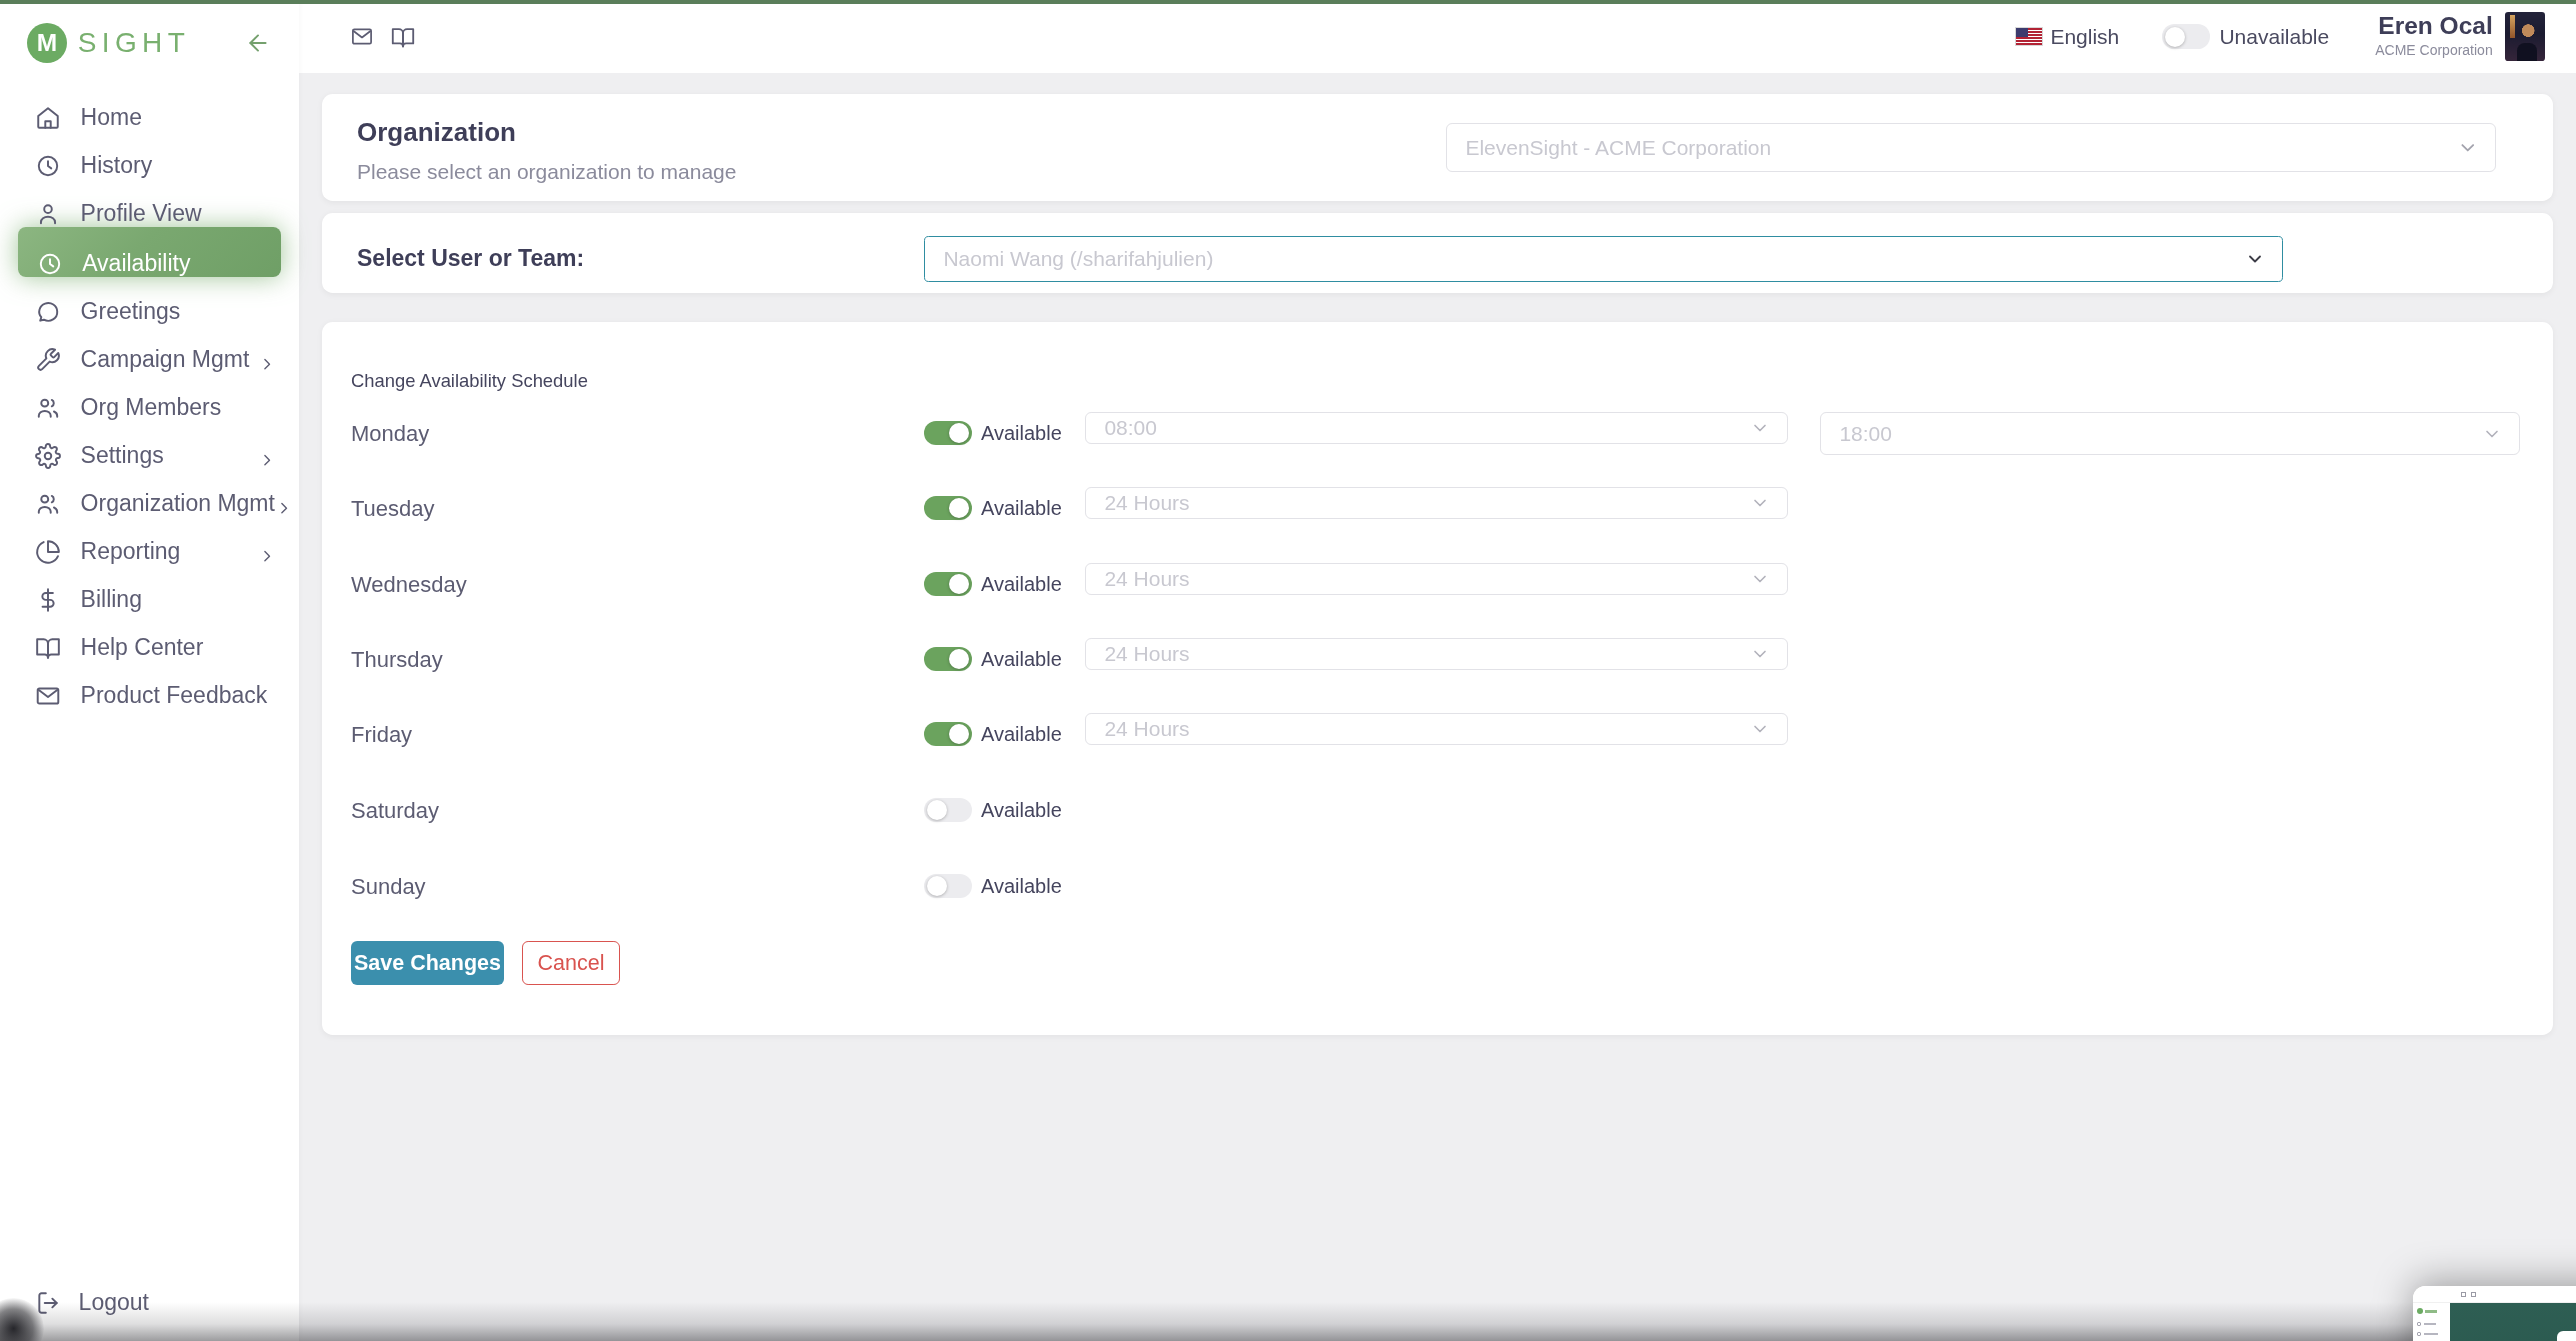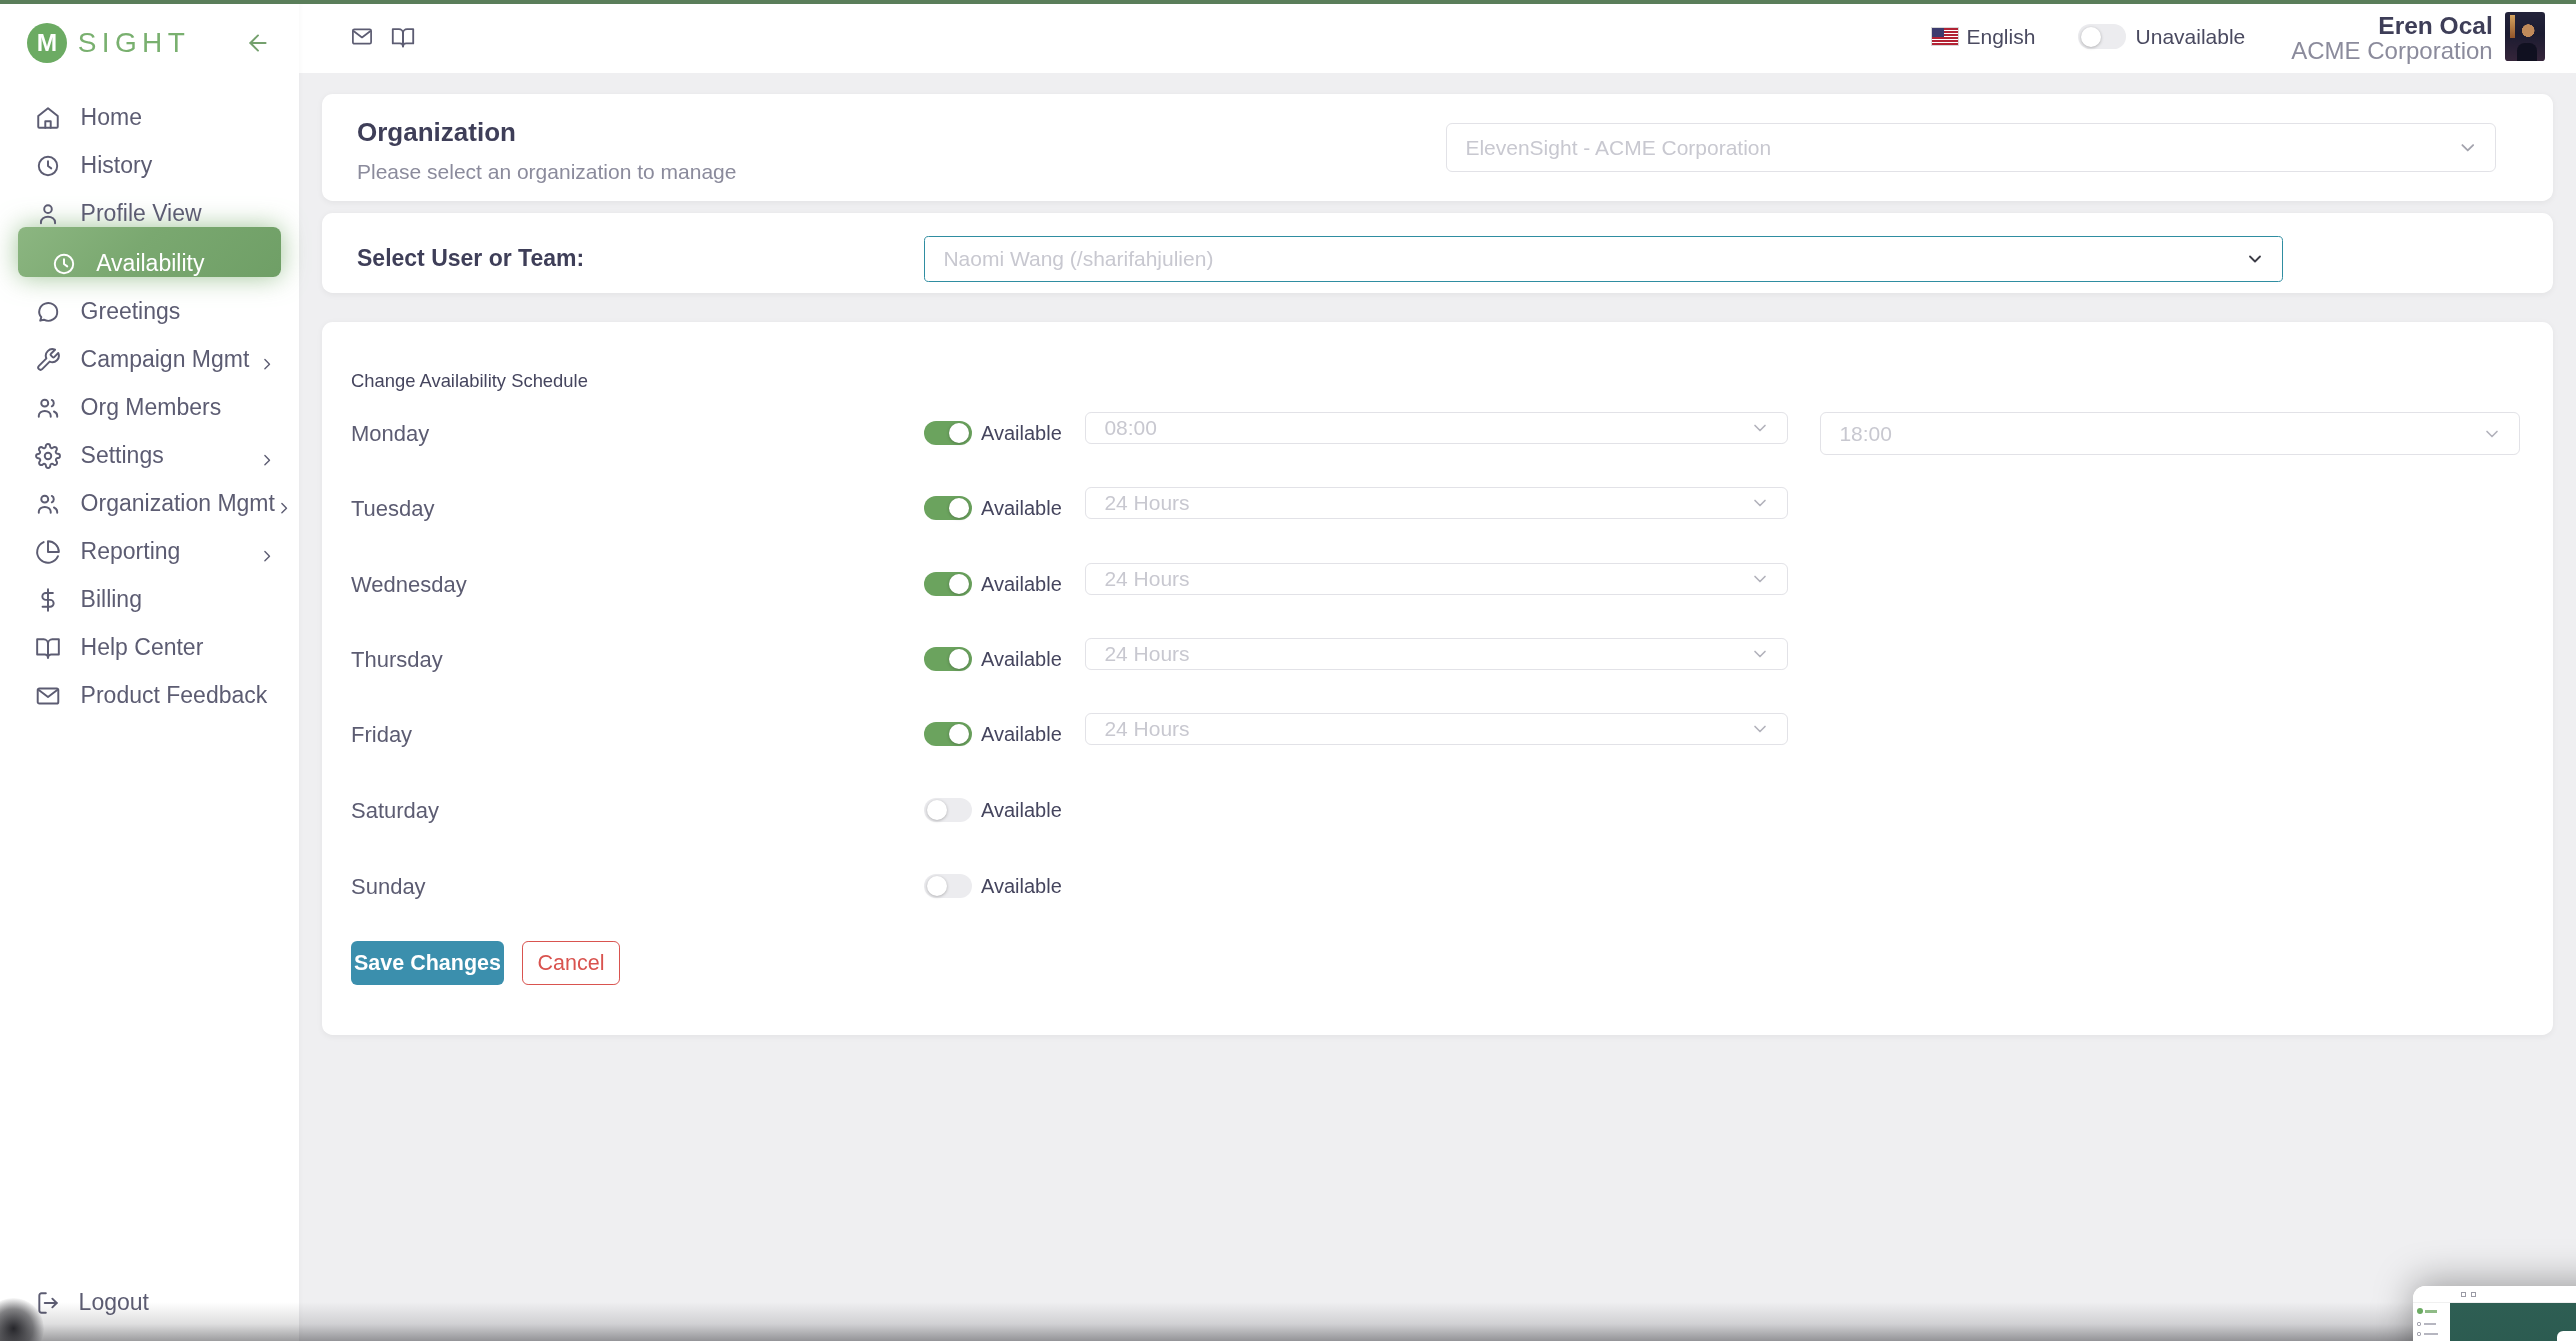--- a/index.html
+++ b/index.html
@@ -29,21 +29,21 @@
 
   .nav { position:absolute; top:83px; left:0; right:0; }
   .nav-item {
     display:flex; align-items:flex-end; height:48px; padding-left:35px; padding-right:23px;
     color:#5c5c72; font-size:23px; font-weight:500; cursor:pointer;
   }
   .nav-item .ic { display:flex; width:28px; flex:0 0 auto; color:#5c5c72; }
   .nav-item .lbl { margin-left:17.6px; white-space:nowrap; }
   .nav-item .chev { margin-left:auto; display:flex; color:#5c5c72; }
   .nav-item.selected {
-    margin:0 17.6px; padding-left:33px; padding-right:15.3px; height:50px; border-radius:7.7px;
+    margin:0 17.6px; padding-left:19px; padding-right:15.3px; height:50px; border-radius:7.7px;
     background:linear-gradient(135deg,#8cb681 0%,#7aa870 45%,#6f9f66 100%);
     box-shadow:0 0 26px rgba(128,178,117,0.75);
     color:#ffffff;
   }
   .nav-item.selected .ic { color:#ffffff; }
   .logout-row {
     position:absolute; bottom:26px; left:0; display:flex; align-items:center;
     padding-left:35px; color:#5c5c72; font-size:23px; font-weight:500; cursor:pointer;
   }
   .logout-row .lbl { margin-left:17.6px; }
@@ -61,21 +61,21 @@
   .lang-label { margin-left:7.7px; font-size:21px; color:#4a4a60; }
   .tgl { width:48px; height:24.5px; border-radius:12.3px; background:#ececef; position:relative; cursor:pointer; flex:0 0 auto; }
   .tgl .knob { position:absolute; top:2.3px; left:3.1px; width:20px; height:20px; border-radius:50%;
     background:#ffffff; box-shadow:0 0.8px 3.1px rgba(0,0,0,0.28); }
   .tgl.on { background:#6ba35e; }
   .tgl.on .knob { left:auto; right:3.1px; }
   .hdr-toggle { margin-left:43px; }
   .hdr-toggle-label { margin-left:9.2px; font-size:21px; color:#4a4a60; }
   .hdr-user { margin-left:46px; text-align:right; }
   .hdr-user .nm { font-size:24.5px; font-weight:600; color:#3e3e58; line-height:28px; }
-  .hdr-user .org { font-size:24px; color:#8b8b9c; line-height:21.5px; }
+  .hdr-user .org { font-size:14px; color:#8b8b9c; line-height:21.5px; }
   .avatar {
     margin-left:12.3px; width:40px; height:49px; border-radius:3.1px; flex:0 0 auto;
     background:
       radial-gradient(circle at 58% 38%, #c08a5a 0 16%, rgba(192,138,90,0) 17%),
       linear-gradient(180deg, #23233a 0%, #1b1b30 45%, #35253a 100%);
     position:relative; overflow:hidden;
   }
   .avatar::before { content:""; position:absolute; left:4.6px; top:3.1px; width:5.4px; height:23px;
     background:linear-gradient(#e8b264,#a05c2a); opacity:0.9; }
   .avatar::after { content:""; position:absolute; left:12.3px; bottom:0; width:20px; height:18.4px;

